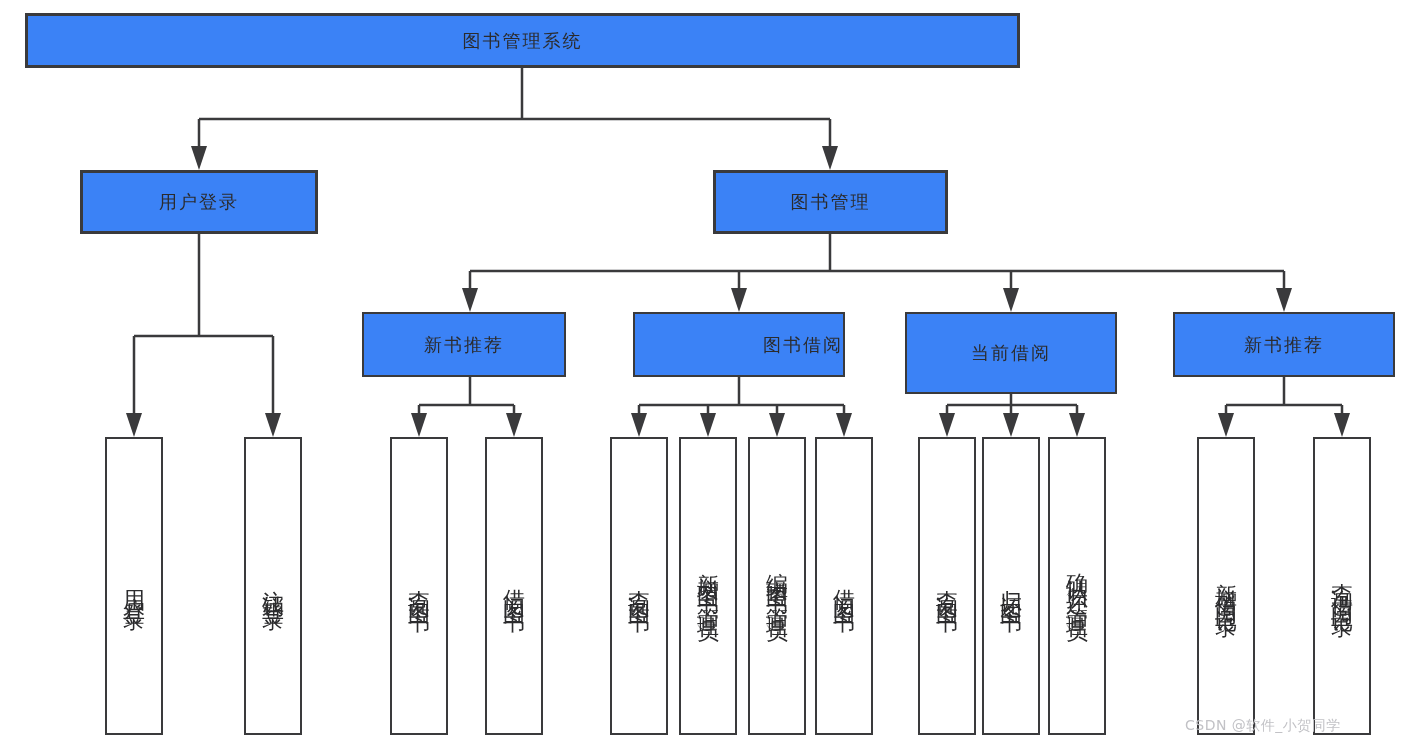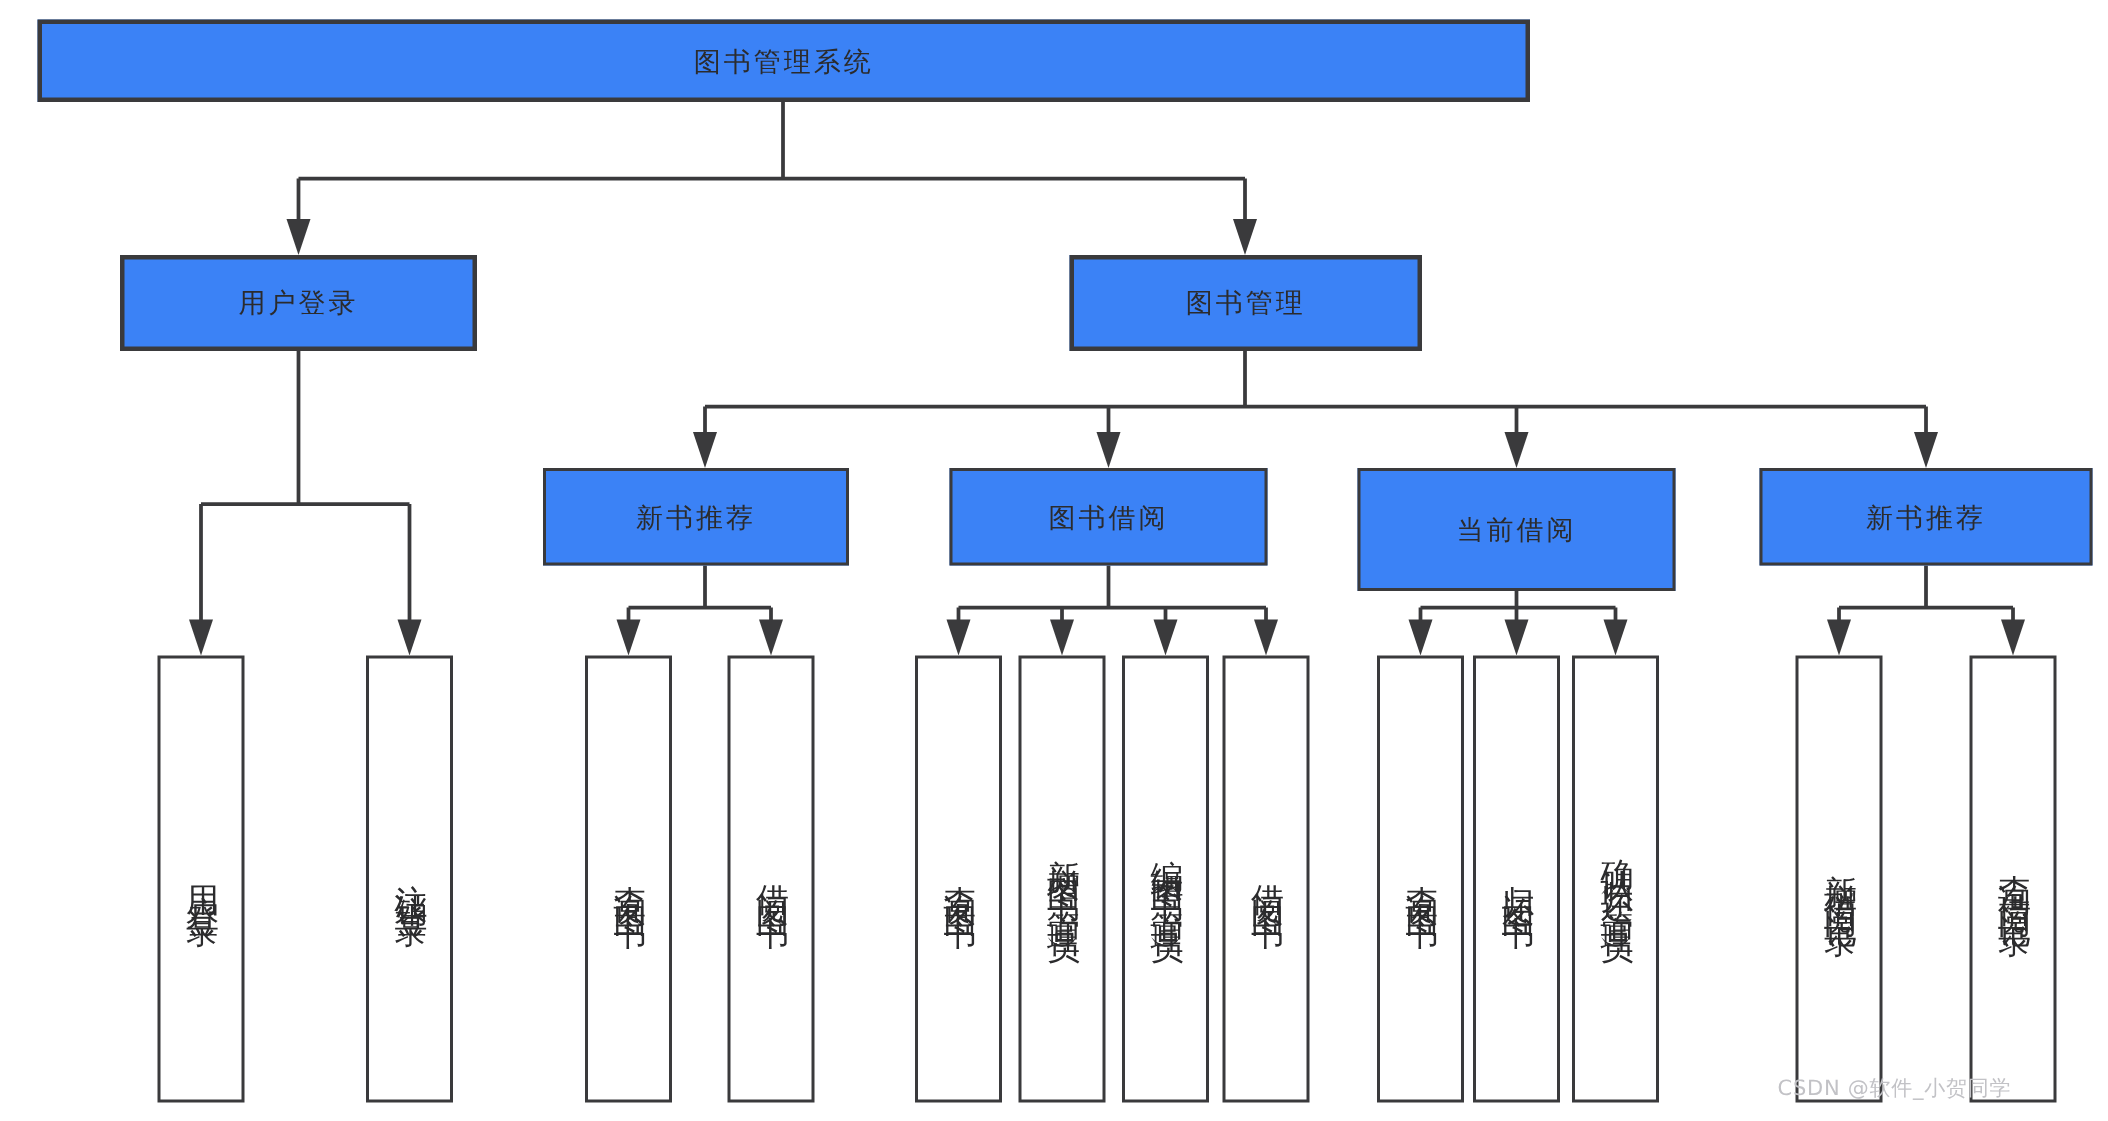--- a/index.html
+++ b/index.html
@@ -117,21 +117,21 @@
   <div class="node" style="left:80px; top:170px; width:238px; height:64px;">
     <span>用户登录</span>
   </div>
   <div class="node" style="left:713px; top:170px; width:235px; height:64px;text-align:right;">
     <span>图书管理</span>
   </div>
 
   <div class="node mid" style="left:362px; top:312px; width:204px; height:65px;">
     <span>新书推荐</span>
   </div>
-  <div class="node mid" style="left:633px; top:312px; width:212px; height:65px;">
+  <div class="node mid" style="left:633px; top:312px; width:212px; height:65px;justify-content:flex-end;">
     <span>图书借阅</span>
   </div>
   <div class="node mid" style="left:905px; top:312px; width:212px; height:82px;">
     <span>当前借阅</span>
   </div>
   <div class="node mid" style="left:1173px; top:312px; width:222px; height:65px;">
     <span>新书推荐</span>
   </div>
 
   <div class="leaf" style="left:105px;">

